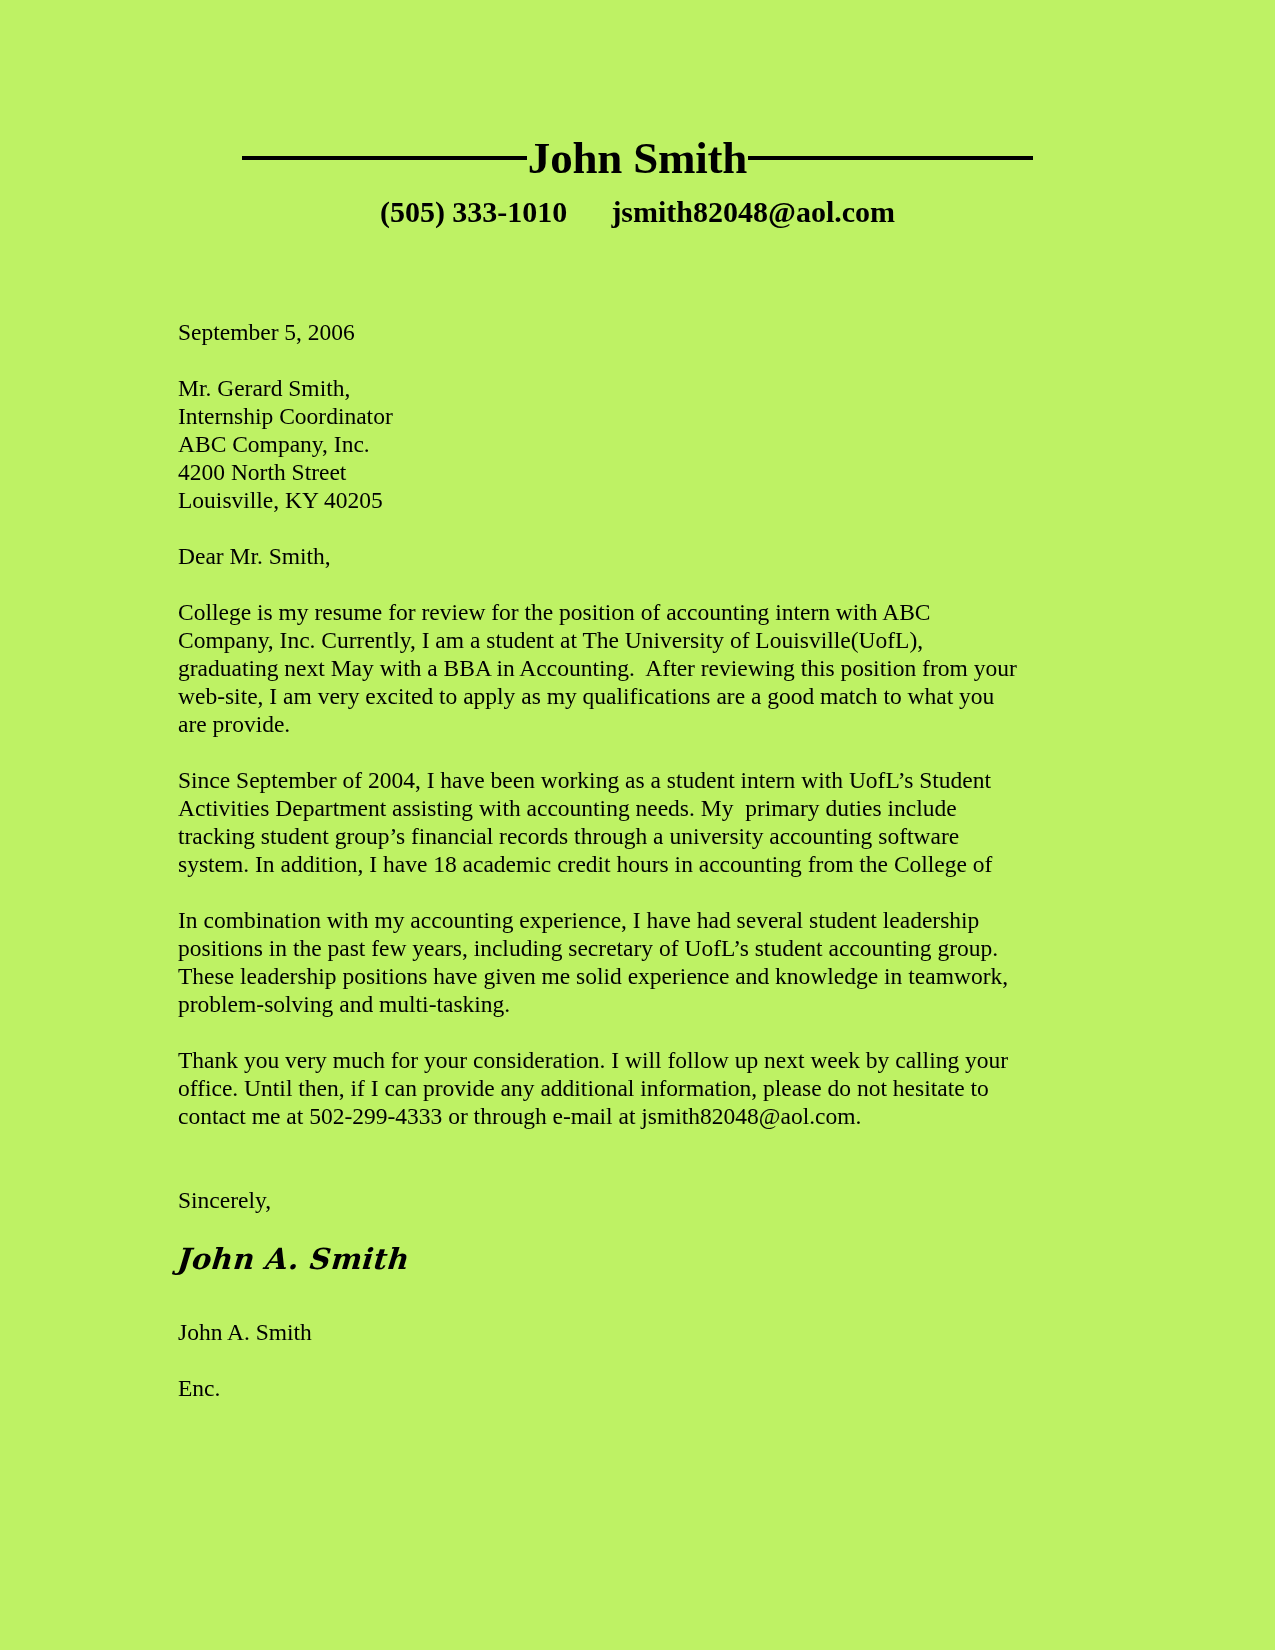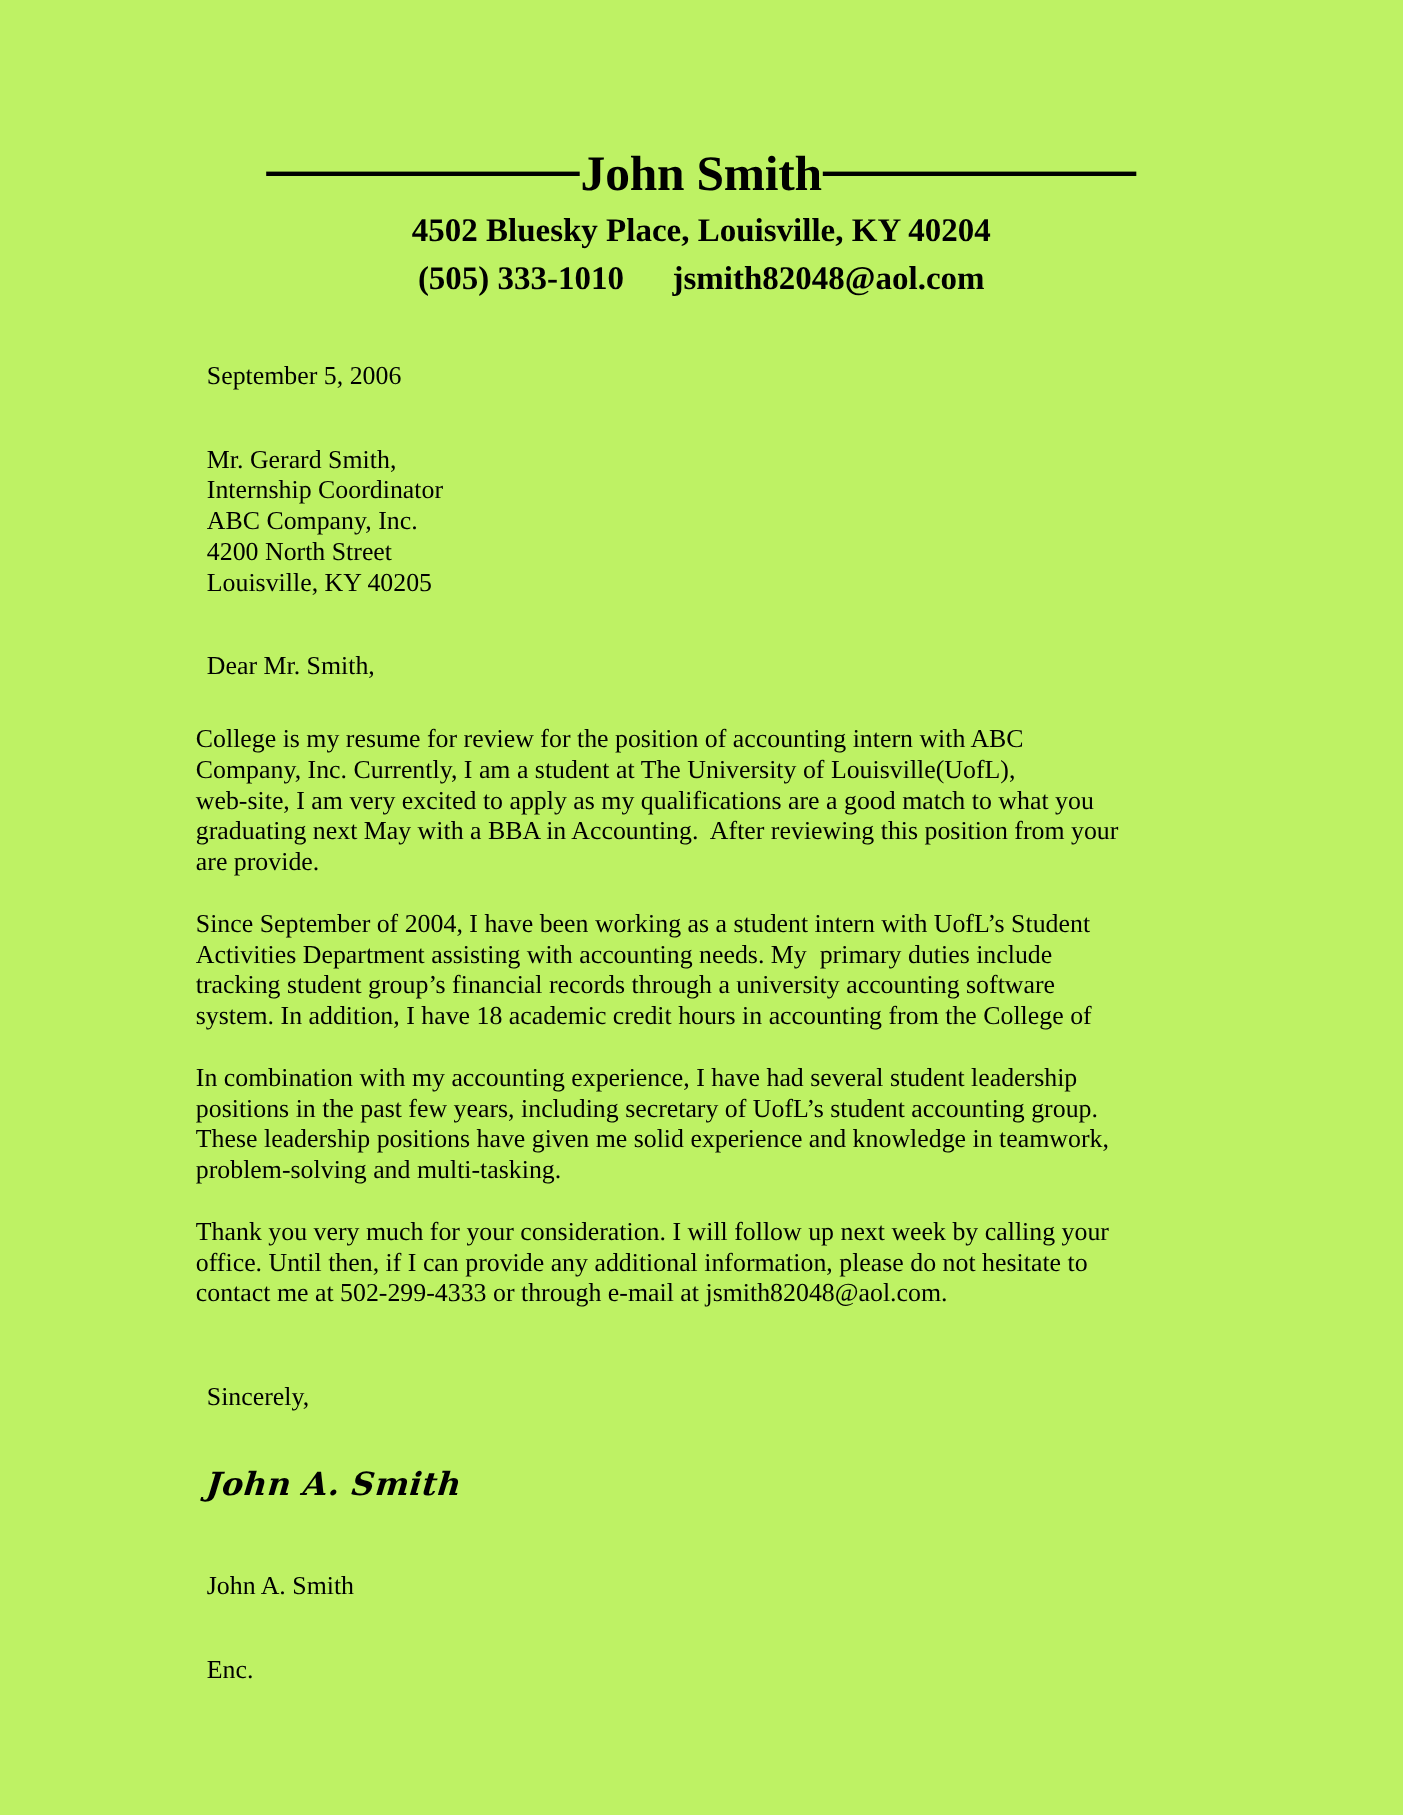--- a/index.html
+++ b/index.html
@@ -60,21 +60,21 @@
 
   
   .body {
     position: absolute;
     left: 178px;
     top: 318px;
     width: 856px;
     font-size: 23.5px;
     line-height: 28px;
   }
-  .block { margin: 10px; }
+  .block { margin: 0; }
   .spacer-line { height: 28px; }
   .spacer-half { height: 14px; }
   .line { white-space: pre; }
   .para {
     margin: 0;
     text-align: left;
   }
   .para .l { display: block; white-space: pre; }
 
   .signature {
@@ -95,21 +95,20 @@
 <div class="page">
 
   <div class="letterhead">
 
     <div class="name-row">
       <div class="rule rule-left"></div>
       <div class="letterhead-name">John Smith</div>
       <div class="rule rule-right"></div>
     </div>
 
-    <div class="letterhead-line address">4502 Bluesky Place, Louisville, KY 40204</div>
 
     <div class="letterhead-line contact">
       <span>(505) 333-1010</span><span class="contact-gap"></span><span>jsmith82048@aol.com</span>
     </div>
 
   </div>
 
   <div class="body">
 
     <div class="block line">September 5, 2006</div>
@@ -126,22 +125,22 @@
 
     <div class="spacer-line"></div>
 
     <div class="block line">Dear Mr. Smith,</div>
 
     <div class="spacer-line"></div>
 
     <div class="para">
       <span class="l">College is my resume for review for the position of accounting intern with ABC</span>
       <span class="l">Company, Inc. Currently, I am a student at The University of Louisville(UofL),</span>
+      <span class="l">graduating next May with a BBA in Accounting.  After reviewing this position from your</span>
       <span class="l">web-site, I am very excited to apply as my qualifications are a good match to what you</span>
-      <span class="l">graduating next May with a BBA in Accounting.  After reviewing this position from your</span>
       <span class="l">are provide.</span>
     </div>
 
     <div class="spacer-line"></div>
 
     <div class="para">
       <span class="l">Since September of 2004, I have been working as a student intern with UofL’s Student</span>
       <span class="l">Activities Department assisting with accounting needs. My  primary duties include</span>
       <span class="l">tracking student group’s financial records through a university accounting software</span>
       <span class="l">system. In addition, I have 18 academic credit hours in accounting from the College of</span>

